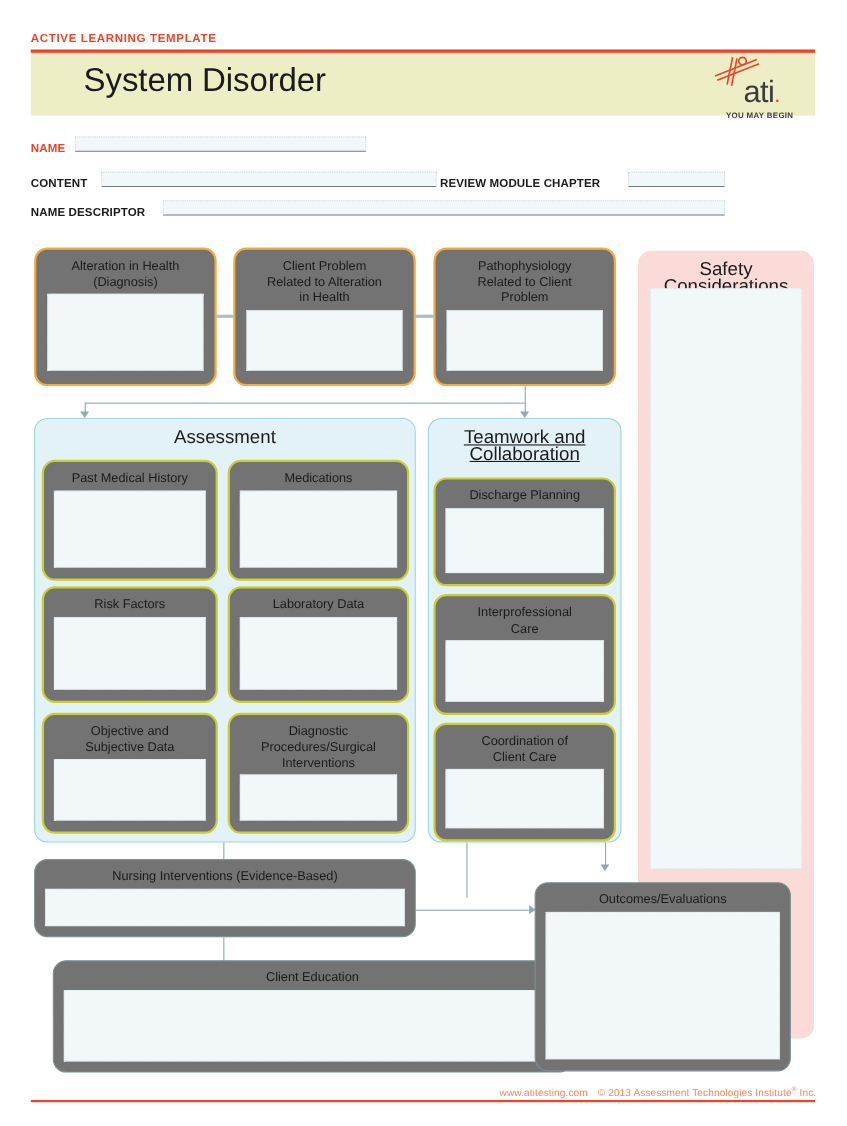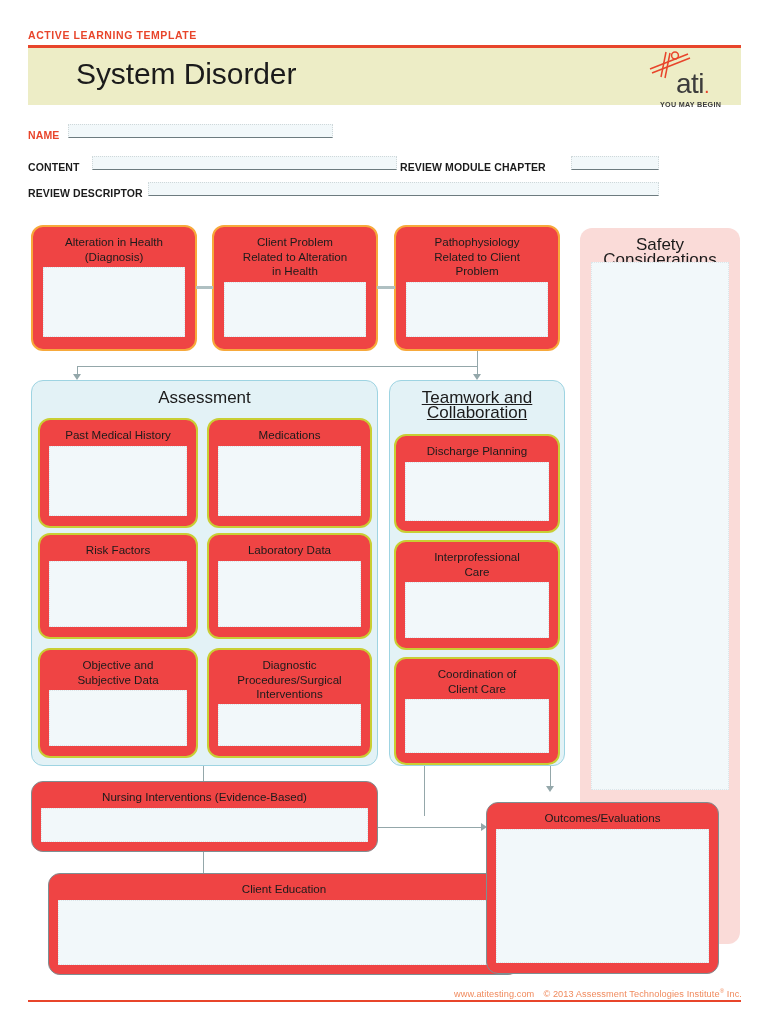--- a/index.html
+++ b/index.html
@@ -55,21 +55,21 @@
   .fline {
     position:absolute; background:#F2F8FA;
     border-bottom:1.4px solid #6d7b7f;
     border-top:1px dotted #cfd8da;
     border-left:1px dotted #cfd8da;
     border-right:1px dotted #cfd8da;
   }
 
   
   .card {
-    position:absolute; background:#ef4444;
+    position:absolute; background:#737373;
     border-radius:12px;
   }
   .card > .ctitle {
     position:absolute; left:6px; right:6px; top:8px;
     text-align:center; font-size:11.6px; color:#1b1b1b;
     line-height:14.5px;
   }
   .field {
     position:absolute; background:#F2F8FA;
     border:1px dotted #dbe6ea;
@@ -155,21 +155,21 @@
 
 <div class="flabel red" style="left:28px; top:129px;">NAME</div>
 <div class="fline" style="left:68px; top:124px; width:265px; height:14px;"></div>
 
 <div class="flabel" style="left:28px; top:161px;">CONTENT</div>
 <div class="fline" style="left:92px; top:156px; width:305px; height:14px;"></div>
 
 <div class="flabel" style="left:400px; top:161px;">REVIEW MODULE CHAPTER</div>
 <div class="fline" style="left:571px; top:156px; width:88px; height:14px;"></div>
 
-<div class="flabel" style="left:28px; top:187px;">REVIEW DESCRIPTOR</div>
+<div class="flabel" style="left:28px; top:187px;">NAME DESCRIPTOR</div>
 <div class="fline" style="left:148px; top:182px; width:511px; height:14px;"></div>
 
 <div class="card orange" style="left:31px; top:225px; width:166px; height:126px;">
   <div class="ctitle">
     <div>Alteration in Health</div>
     <div>(Diagnosis)</div>
   </div>
   <div class="field" style="left:10px; top:40px; right:10px; bottom:12px;"></div>
 </div>
 

